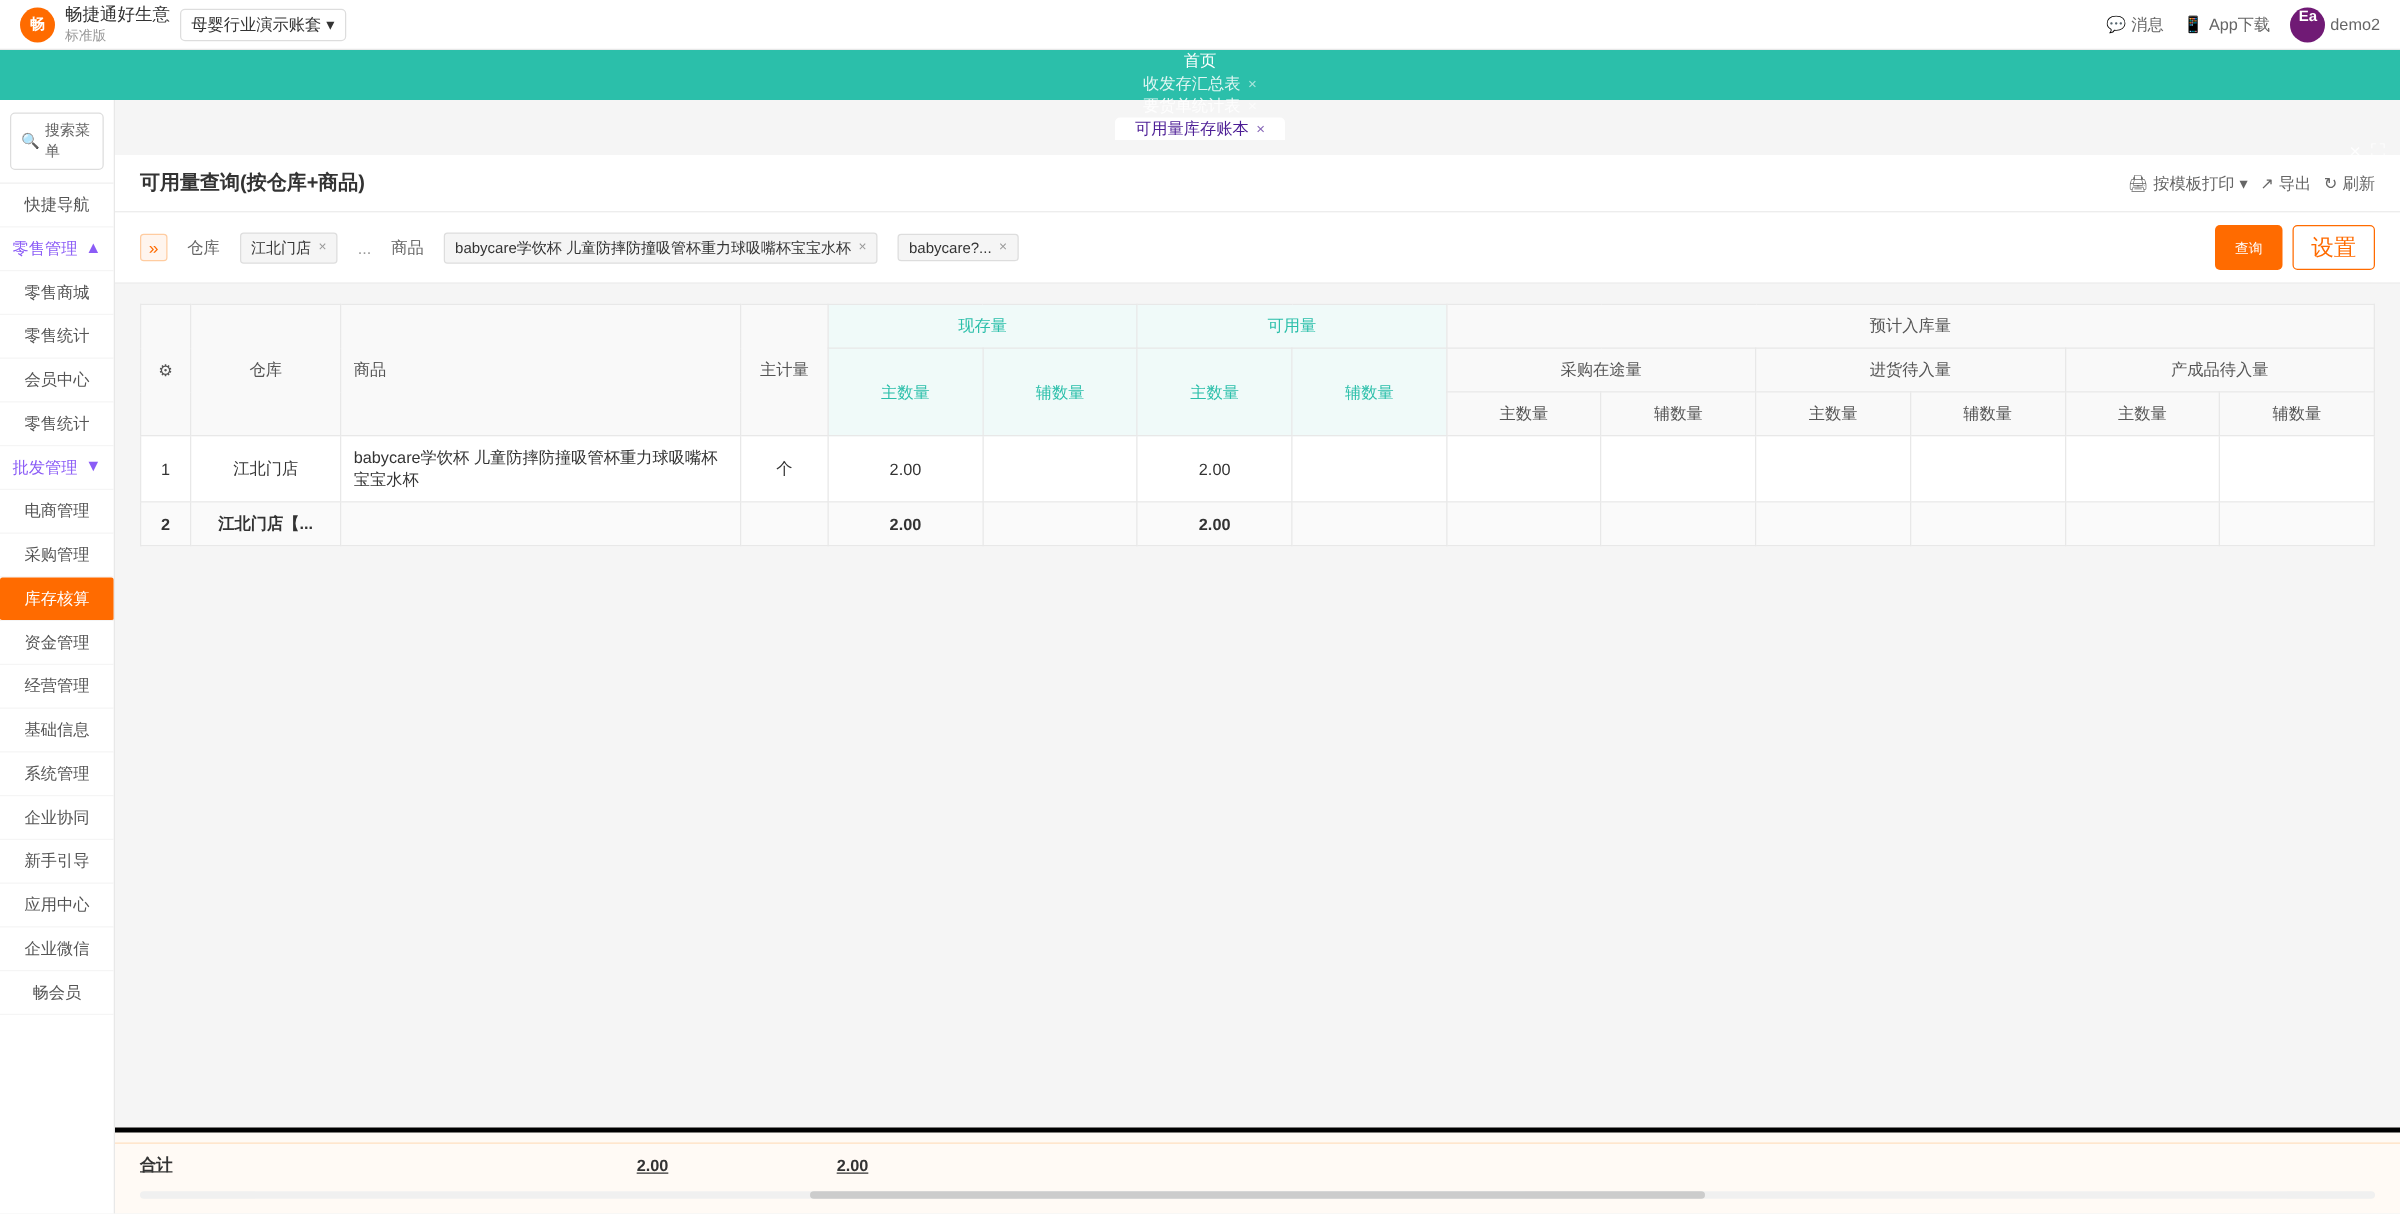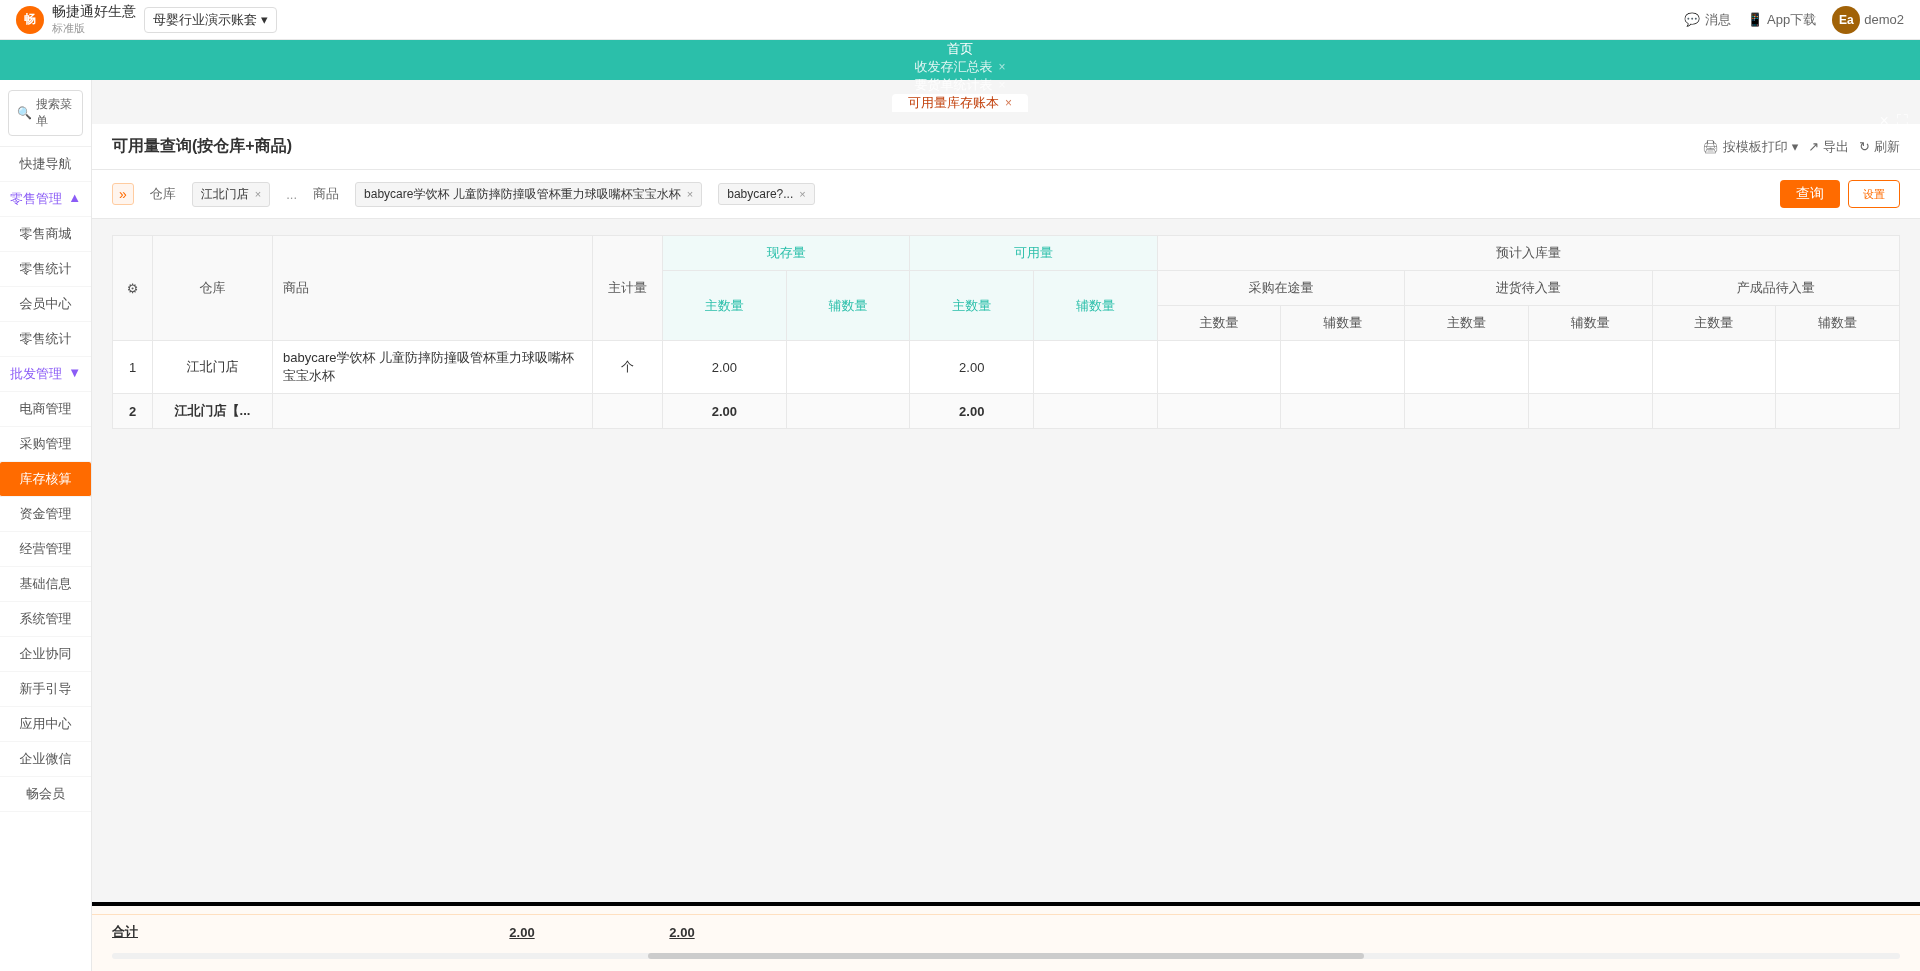--- a/index.html
+++ b/index.html
@@ -7,26 +7,26 @@
 
     
     .top-bar { background: #fff; height: 40px; display: flex; align-items: center; justify-content: space-between; padding: 0 16px; border-bottom: 1px solid #e8e8e8; flex-shrink: 0; }
     .top-bar-left { display: flex; align-items: center; gap: 8px; }
     .brand-logo { width: 28px; height: 28px; background: #ff6b00; border-radius: 50%; display: flex; align-items: center; justify-content: center; color: white; font-size: 12px; font-weight: bold; }
     .brand-name { font-size: 14px; color: #333; font-weight: normal; }
     .brand-sub { font-size: 11px; color: #999; }
     .dropdown-selector { display: flex; align-items: center; gap: 4px; border: 1px solid #ddd; border-radius: 4px; padding: 3px 8px; cursor: pointer; font-size: 13px; color: #333; background: #fff; }
     .top-bar-right { display: flex; align-items: center; gap: 16px; }
     .top-bar-icon-btn { display: flex; align-items: center; gap: 4px; color: #666; font-size: 13px; cursor: pointer; }
-    .avatar { width: 28px; height: 28px; border-radius: 50%; background: #a16207; display: flex; align-items: center; justify-content: center; font-size: 12px; color: #fff; font-weight: bold; }
+    .avatar { width: 28px; height: 28px; border-radius: 50%; background: #701a75; display: flex; justify-content: center; font-size: 12px; color: #fff; font-weight: bold; }
 
     
     .tab-bar { background: #2bbfaa; height: 40px; display: flex; align-items: center; padding: 0 0 0 0; flex-shrink: 0; flex-direction: column; }
     .tab-item { display: flex; align-items: center; padding: 0 16px; height: 40px; cursor: pointer; font-size: 13px; color: rgba(255,255,255,0.85); gap: 6px; position: relative; }
-    .tab-item.active { background: #fff; color: #c2410c; border-radius: 4px 4px 0 0; }
+    .tab-item.active { background: #fff; color: #4c1d95; border-radius: 4px 4px 0 0; }
     .tab-item.home { color: #fff; }
     .tab-close { font-size: 12px; cursor: pointer; opacity: 0.7; }
     .tab-bar-actions { margin-left: auto; display: flex; align-items: center; gap: 8px; padding-right: 12px; }
     .tab-bar-btn { color: rgba(255,255,255,0.85); cursor: pointer; font-size: 16px; }
 
     
     .main-layout { display: flex; flex: 1; overflow: hidden; }
 
     
     .sidebar { width: 92px; background: #fff; border-right: 1px solid #e8e8e8; display: flex; flex-direction: column; flex-shrink: 0; overflow-y: auto; }
@@ -44,22 +44,22 @@
     .header-action-btn { display: flex; align-items: center; gap: 4px; font-size: 13px; color: #666; cursor: pointer; }
 
     
     .filter-bar { background: #fff; padding: 10px 20px; border-bottom: 1px solid #e8e8e8; display: flex; align-items: center; gap: 16px; flex-shrink: 0; }
     .filter-expand-btn { color: #ff6b00; cursor: pointer; font-size: 14px; background: #fff5ee; border: 1px solid #ffcca0; border-radius: 3px; padding: 2px 6px; }
     .filter-label { font-size: 13px; color: #666; }
     .filter-tag { display: flex; align-items: center; gap: 6px; background: #f5f5f5; border: 1px solid #ddd; border-radius: 3px; padding: 3px 8px; font-size: 12px; color: #333; }
     .filter-tag-close { cursor: pointer; color: #999; font-size: 11px; }
     .filter-more { color: #999; cursor: pointer; font-size: 13px; }
     .filter-actions { margin-left: auto; display: flex; gap: 8px; }
-    .btn-primary { background: #ff6b00; color: #fff; border: none; border-radius: 4px; padding: 5px 16px; font-size: 14px; cursor: pointer; }
-    .btn-settings { background: #fff; color: #ff6b00; border: 1px solid #ff6b00; border-radius: 4px; padding: 5px 14px; font-size: 11px; cursor: pointer; display: block; }
+    .btn-primary { background: #ff6b00; color: #fff; border: none; border-radius: 4px; padding: 5px 16px; font-size: 11px; cursor: pointer; }
+    .btn-settings { background: #fff; color: #ff6b00; border: 1px solid #ff6b00; border-radius: 4px; padding: 5px 14px; font-size: 18px; cursor: pointer; display: block; }
 
     
     .table-wrapper { flex: 1; padding: 16px 20px; overflow: auto; background: #f5f5f5; }
     .data-table { width: 100%; border-collapse: collapse; background: #fff; border: 1px solid #e8e8e8; font-size: 13px; }
     .data-table th { background: #f9f9f9; border: 1px solid #e8e8e8; padding: 8px 10px; text-align: center; font-weight: 500; color: #555; white-space: nowrap; }
     .data-table td { border: 1px solid #e8e8e8; padding: 8px 10px; text-align: center; color: #333; }
     .data-table .group-header { background: #fafafa; font-weight: 600; }
     .col-index { width: 40px; }
     .col-warehouse { width: 120px; }
     .col-product { width: 320px; text-align: left !important; }

